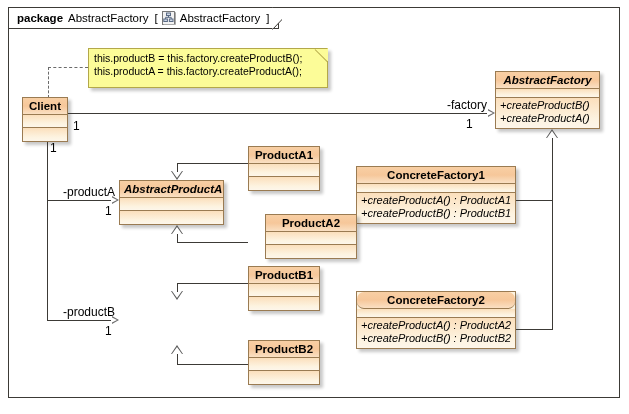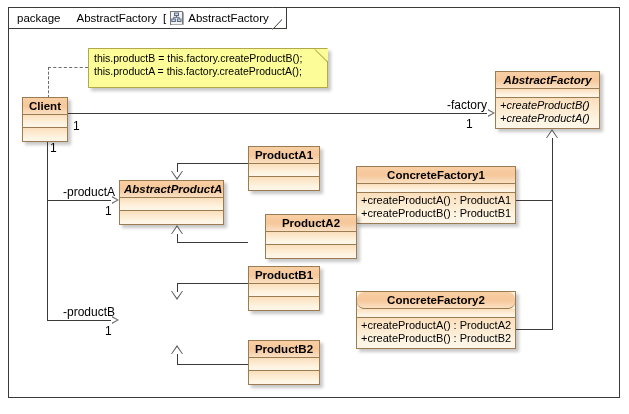--- a/index.html
+++ b/index.html
@@ -38,21 +38,21 @@
     border: 1px solid #3c3a36;
     border-bottom: 1px solid #3c3a36;
     background: #ffffff;
     display: flex;
     align-items: center;
     padding: 0 6px 0 8px;
     white-space: nowrap;
     font-size: 11.5px;
     color: #000;
   }
-  .pkg-tab .kw { font-weight: normal; margin-right: 16px; }
+  .pkg-tab .kw { font-weight: bold; margin-right: 5px; }
   .pkg-tab .nm { margin-right: 4px; }
   .pkg-tab .brk { margin: 0 2px; }
   .pkg-tab-slant {
     position: absolute;
     top: 7px;
     width: 10px;
     height: 23px;
     overflow: hidden;
   }
   .pkg-icon {
@@ -163,20 +163,21 @@
     font-size: 11px;
     color: #000;
     padding: 0 4px;
     overflow: hidden;
   }
   .cls-sec:last-child { border-bottom: none; }
   .cls-sec .mrow {
     line-height: 13px;
     white-space: nowrap;
     font-size: 11px;
+    font-style: italic;
   }
   .cls-sec.ital .mrow { font-style: italic; }
 
   
   .note {
     position: absolute;
     background: #fcfc98;
     border: 1px solid #b3a84a;
     box-sizing: border-box;
     box-shadow: 3px 3px 3px rgba(0,0,0,0.22);

